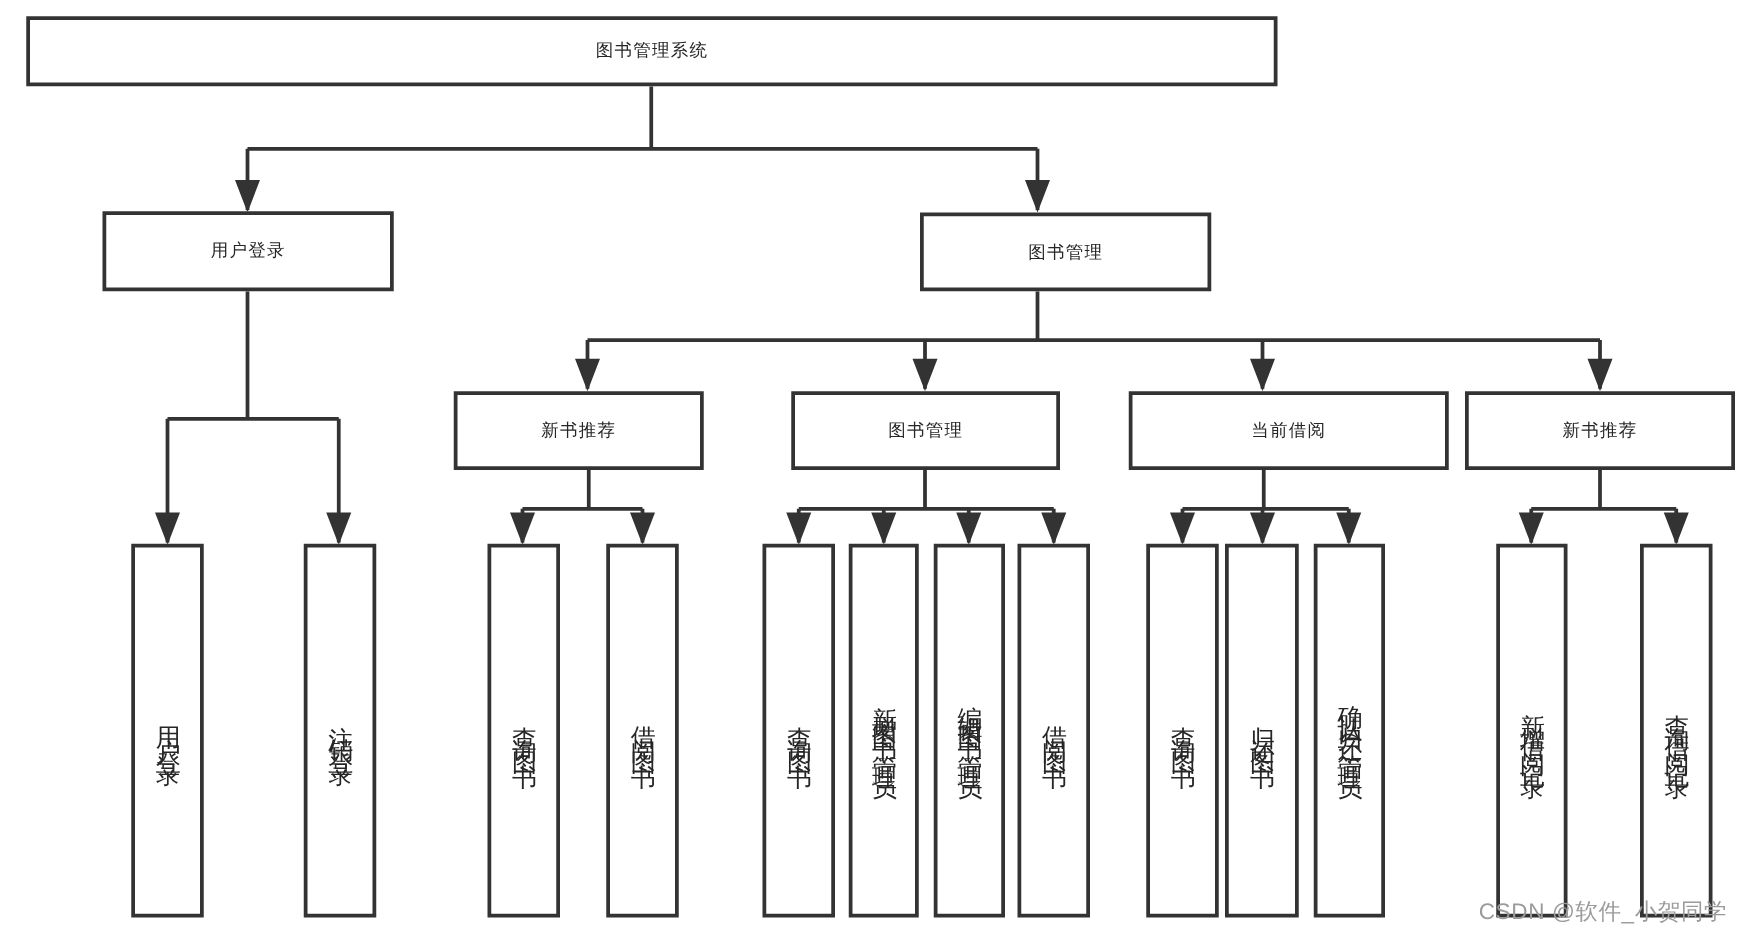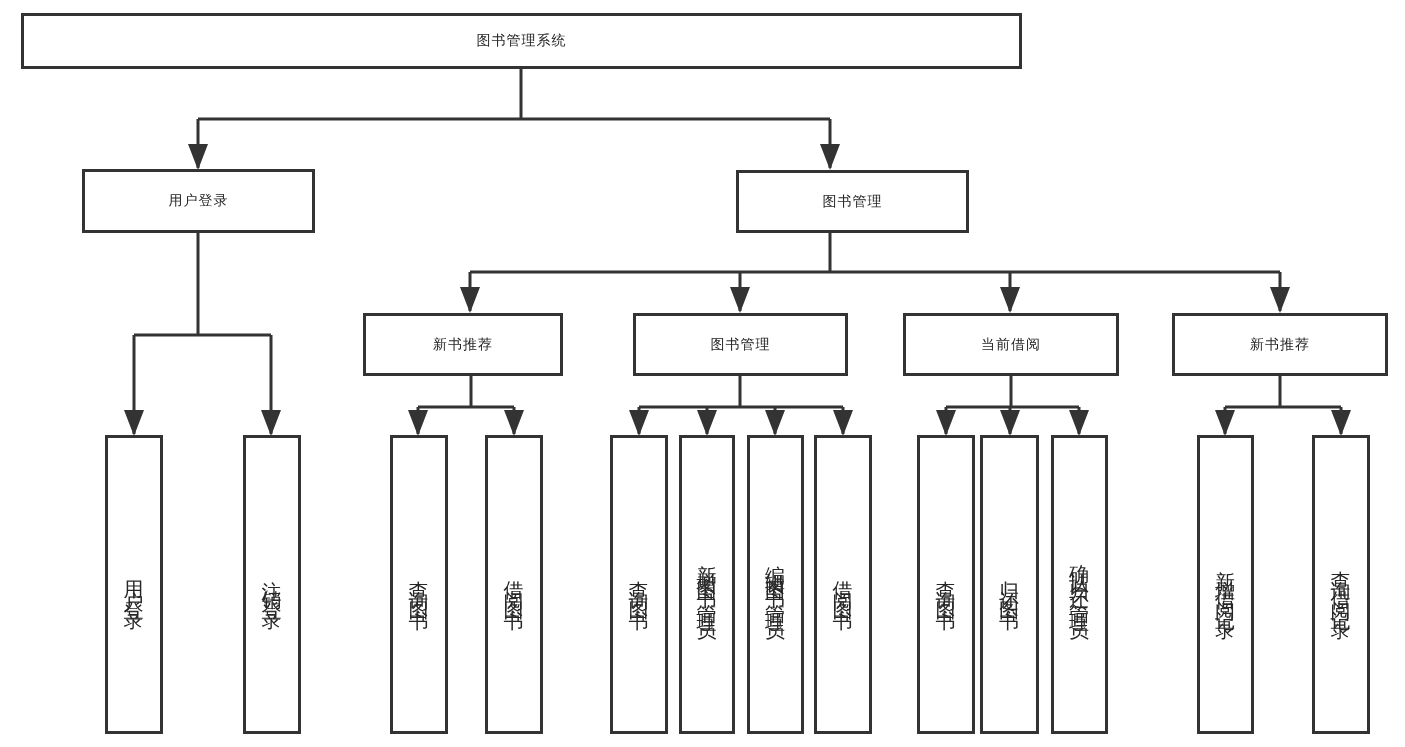--- a/index.html
+++ b/index.html
@@ -66,21 +66,21 @@
   <div class="box hbox" style="left:712px; top:170px; width:233px; height:63px;margin-left:24px;">
     <span>图书管理</span>
   </div>
 
   <div class="box hbox" style="left:363px; top:313px; width:200px; height:63px;">
     <span>新书推荐</span>
   </div>
   <div class="box hbox" style="left:633px; top:313px; width:215px; height:63px;">
     <span>图书管理</span>
   </div>
-  <div class="box hbox" style="left:903px; top:313px; width:216px; height:63px;">
+  <div class="box hbox" style="left:903px; top:313px; width:256px; height:63px;">
     <span>当前借阅</span>
   </div>
   <div class="box hbox" style="left:1172px; top:313px; width:216px; height:63px;">
     <span>新书推荐</span>
   </div>
 
   <div class="box leaf" style="left:105px;">
     <span class="vtext">用户登录</span>
   </div>
   <div class="box leaf" style="left:243px;">
@@ -117,14 +117,15 @@
     <span class="vtext long">确认归还（管理员）</span>
   </div>
 
   <div class="box leaf" style="left:1197px; width:57px;">
     <span class="vtext">新增借阅记录</span>
   </div>
   <div class="box leaf" style="left:1312px;">
     <span class="vtext">查询借阅记录</span>
   </div>
 
+  <div class="watermark">CSDN @软件_小贺同学</div>
 
 </div>
 
 </body></html>

